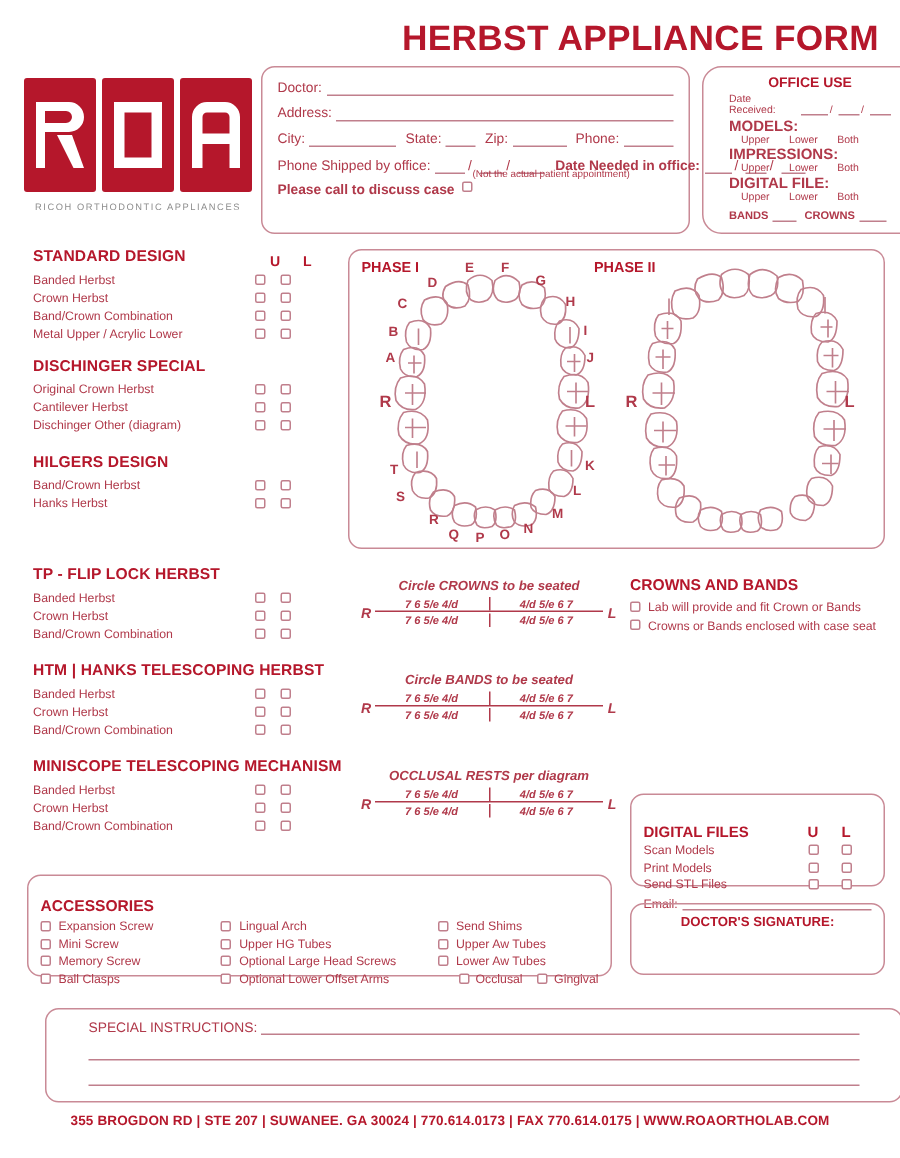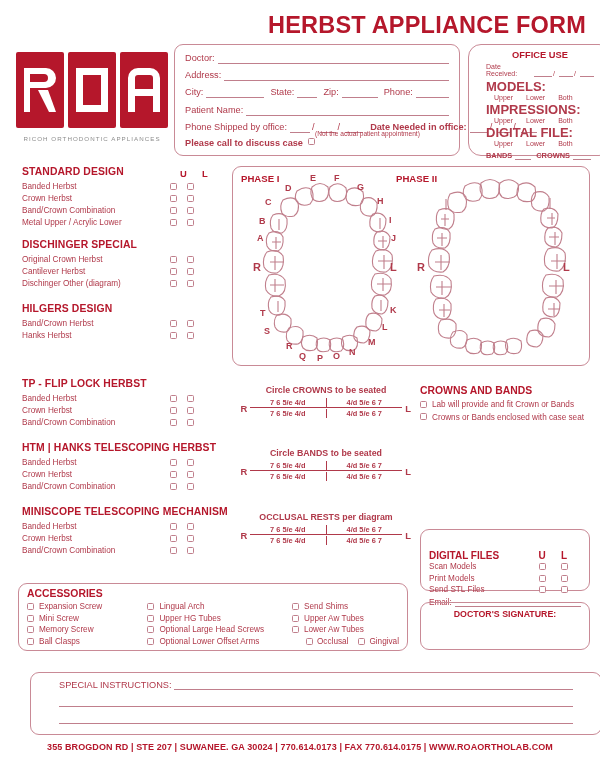--- a/index.html
+++ b/index.html
@@ -45,38 +45,38 @@
   .callrow { display: flex; align-items: flex-start; font-size: 9.2px; font-weight: bold; margin-top: 1px; }
   .cbx {
     display: inline-block; width: 7px; height: 7px;
     border: 1px solid #c07f8c; border-radius: 1.5px;
     background: #fff; flex: none;
   }
 
   .officebox { left: 468px; top: 44px; width: 144px; height: 112px; padding: 5px 17px; border-radius: 13px; }
   .office-title { font-size: 9.3px; font-weight: bold; text-align: center; color: #b5172b; margin-bottom: 3px; }
   .office-line { font-size: 7px; display: flex; align-items: flex-end; margin-bottom: 2px; }
-  .office-head { font-size: 13px; font-weight: bold; margin-top: 1px; }
+  .office-head { font-size: 10px; font-weight: bold; margin-top: 1px; }
   .office-opts { font-size: 7px; display: flex; gap: 13px; padding-left: 8px; margin-bottom: 1px; }
   .office-bands { font-size: 7.4px; font-weight: bold; display: flex; align-items: flex-end; margin-top: 3px; }
 
   
   .sect { position: absolute; left: 22px; width: 200px; }
   .sect h3 { font-size: 10.4px; font-weight: bold; color: #b5172b; margin-bottom: 3px; letter-spacing: .1px; }
   .srow { display: flex; align-items: center; font-size: 8.2px; height: 12px; }
   .srow .nm { width: 148px; }
   .srow .bx { width: 17px; display: flex; justify-content: flex-start; }
   .ulhdr { position: absolute; font-size: 9.4px; font-weight: bold; color: #b5172b; }
 
   
   .diagbox { left: 232px; top: 166px; width: 358px; height: 200px; }
   .phaselbl { position: absolute; font-size: 9.6px; font-weight: bold; color: #b5172b; }
 
   
-  .tnt { position: absolute; width: 176px; }
+  .tnt { position: absolute; width: 176px; font-style: italic; }
   .tnt .cap { font-size: 8.8px; font-weight: bold; text-align: center; margin-bottom: 2px; }
   .tnt .grid { display: flex; align-items: center; }
   .tnt .side { font-size: 9.4px; font-weight: bold; width: 12px; text-align: center; }
   .tnt .mid { flex: 1; }
   .tnt .tr { display: flex; font-size: 7.4px; font-weight: bold; height: 11px; align-items: center; }
   .tnt .tr.top { border-bottom: 1px solid #b0394a; }
   .tnt .half { flex: 1; text-align: center; }
   .tnt .half.lft { border-right: 1px solid #b0394a; }
 
   
@@ -89,21 +89,21 @@
   .digbox .hd { display: flex; font-size: 10px; font-weight: bold; color: #b5172b; }
   .digbox .dr { display: flex; font-size: 8.2px; height: 11.5px; align-items: center; }
   .digbox .dn { width: 102px; }
   .digbox .du, .digbox .dl { width: 22px; display: flex; justify-content: center; }
   .digbox .em { display: flex; align-items: flex-end; font-size: 8.2px; margin-top: 1px; }
 
   .sigbox { left: 420px; top: 602px; width: 170px; height: 48px; }
   .sigbox .t { font-size: 8.8px; font-weight: bold; text-align: center; color: #b5172b; margin-top: 6px; }
 
   
-  .accbox { left: 18px; top: 583px; width: 390px; height: 68px; padding: 4px 8px; }
+  .accbox { left: 18px; top: 583px; width: 390px; height: 68px; padding: 15px 8px; }
   .accbox h3 { font-size: 10.4px; font-weight: bold; color: #b5172b; margin-bottom: 2px; }
   .acc-cols { display: flex; }
   .acc-col { }
   .acc-col.c1 { width: 125px; }
   .acc-col.c2 { width: 150px; }
   .acc-col.c3 { width: 110px; }
   .acc-row { display: flex; align-items: center; font-size: 8.2px; height: 11.5px; }
   .acc-row .bx { margin-right: 5px; }
   .acc-sub { display: flex; align-items: center; font-size: 8.2px; height: 11.5px; padding-left: 14px; justify-content: flex-end; }
   .acc-sub .bx { margin-right: 4px; }
@@ -159,24 +159,20 @@
       <span class="ul"></span>
     </div>
     <div class="fldrow">
       <span class="lbl">City:</span>
       <span class="ul w-fix" style="width:58px"></span>
       <span class="lbl" style="margin-left:6px">State:</span>
       <span class="ul w-fix" style="width:20px"></span>
       <span class="lbl" style="margin-left:6px">Zip:</span>
       <span class="ul w-fix" style="width:36px"></span>
       <span class="lbl" style="margin-left:6px">Phone:</span>
-      <span class="ul"></span>
-    </div>
-    <div class="fldrow">
-      <span class="lbl">Patient Name:</span>
       <span class="ul"></span>
     </div>
     <div class="fldrow" style="margin-bottom:0">
       <span class="lbl">Phone Shipped by office:</span>
       <span class="ul w-fix" style="width:20px"></span>
       <span class="lbl" style="margin:0 2px">/</span>
       <span class="ul w-fix" style="width:16px"></span>
       <span class="lbl" style="margin:0 2px">/</span>
       <span class="ul w-fix" style="width:18px"></span>
       <span class="lbl bold" style="margin-left:7px">Date Needed in office:</span>

